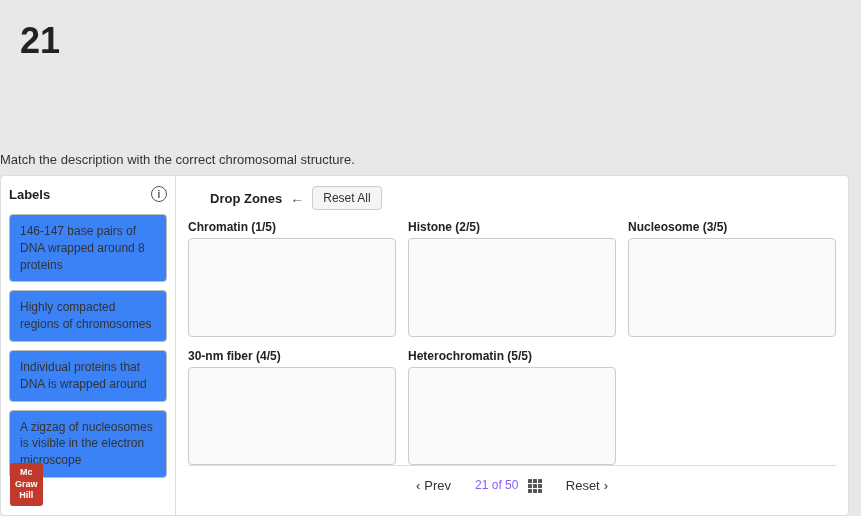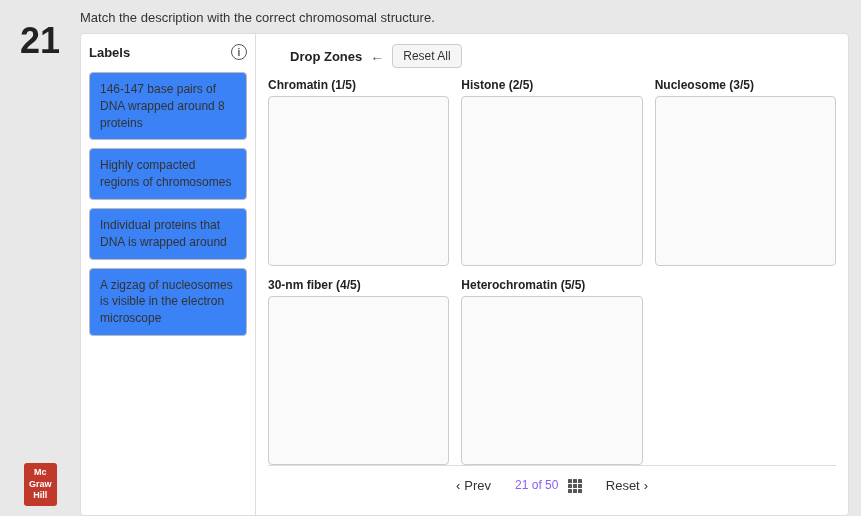--- a/index.html
+++ b/index.html
@@ -6,21 +6,21 @@
     body {
       font-family: Arial, sans-serif;
       background: #e8e8e8;
       width: 861px;
       height: 516px;
       overflow: hidden;
       position: relative;
     }
     .outer-container {
       display: flex;
-      flex-direction: row;
+      flex-direction: column;
       width: 859px;
       height: 516px;
       background: #e8e8e8;
     }
     .left-sidebar {
       display: flex;
       flex-direction: column;
       align-items: center;
       padding: 20px 8px;
       width: 80px;
@@ -197,21 +197,21 @@
     }
     .grid-dot {
       width: 4px;
       height: 4px;
       background: #555;
       border-radius: 0.5px;
     }
     .mcgraw-logo {
       position: absolute;
       bottom: 10px;
-      left: 24px;
+      left: 10px;
       background: #c0392b;
       color: #fff;
       font-size: 9px;
       font-weight: bold;
       padding: 4px 5px;
       border-radius: 3px;
       line-height: 1.3;
       text-align: center;
     }
   </style>

